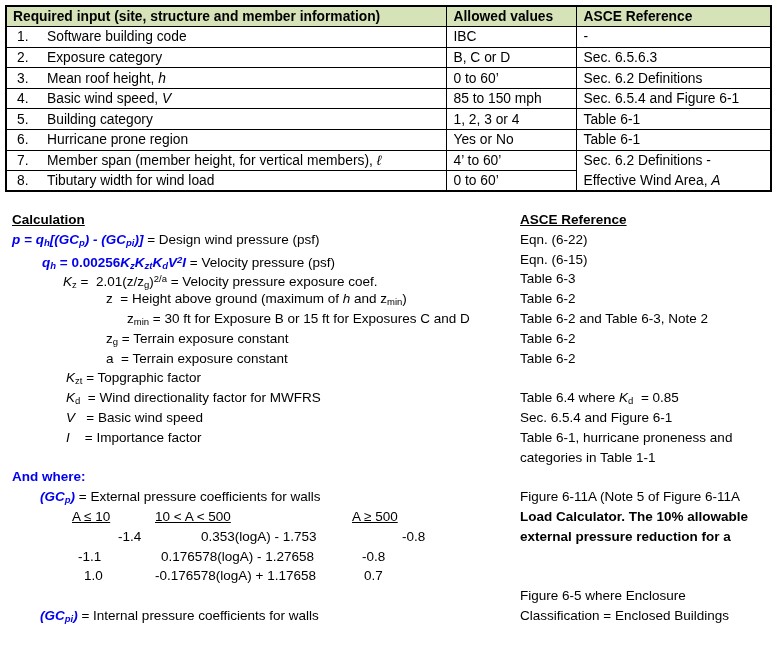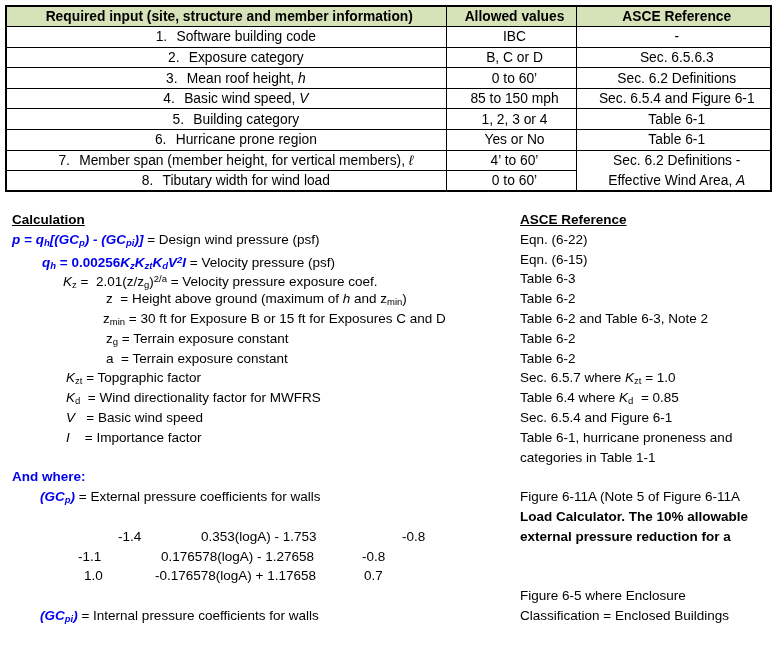--- a/index.html
+++ b/index.html
@@ -19,21 +19,21 @@
   
   table.input-table {
     position: absolute; left: 5px; top: 5px; width: 765px;
     border-collapse: collapse; table-layout: fixed;
     border: 2px solid var(--border);
     font-size: 13.8px; color: #000;
   }
   table.input-table th, table.input-table td {
     border: 1px solid var(--border);
     height: 20.6px; vertical-align: middle;
-    text-align: center; font-weight: normal;
+    text-align: left; font-weight: normal;
     white-space: nowrap; overflow: hidden;
   }
   table.input-table th {
     background: var(--hdr-bg); font-weight: bold; padding-left: 7px;
   }
   table.input-table th.c-name { padding-left: 6px; }
   td.c-name { padding-left: 10px; }
   td.c-allowed, td.c-ref { padding-left: 7px; }
   .num { display: inline-block; width: 30px; }
   td.merged { vertical-align: middle; line-height: 19.5px; }
@@ -122,31 +122,31 @@
     </tr>
   </tbody>
     </table>
 
   <div class="calc">
       <div class="line"><span class="lft" style="padding-left: 12px;"><span class="bu">Calculation</span></span><span class="rgt"><span class="bu">ASCE Reference</span></span></div>
       <div class="line"><span class="lft" style="padding-left: 12px;"><span class="f">p = q</span><span class="f sb">h</span><span class="f">[(GC</span><span class="f sb">p</span><span class="f">) - (GC</span><span class="f sb">pi</span><span class="f">)]</span><span> = Design wind pressure (psf)</span></span><span class="rgt"><span>Eqn. (6-22)</span></span></div>
       <div class="line"><span class="lft" style="padding-left: 42px;"><span class="f">q</span><span class="f sb">h</span><span class="fu"> = 0.00256</span><span class="f">K</span><span class="f sb">z</span><span class="f">K</span><span class="f sb">zt</span><span class="f">K</span><span class="f sb">d</span><span class="f">V</span><span class="f sp">2</span><span class="f">I</span><span> = Velocity pressure (psf)</span></span><span class="rgt"><span>Eqn. (6-15)</span></span></div>
       <div class="line"><span class="lft" style="padding-left: 63px;"><span class="i">K</span><span class="sb">z</span><span> =  2.01(z/z</span><span class="sb">g</span><span>)</span><span class="sp">2/a</span><span> = Velocity pressure exposure coef.</span></span><span class="rgt"><span>Table 6-3</span></span></div>
       <div class="line"><span class="lft" style="padding-left: 106px;"><span>z  = Height above ground (maximum of </span><span class="i">h</span><span> and </span><span>z</span><span class="sb">min</span><span>)</span></span><span class="rgt"><span>Table 6-2</span></span></div>
-      <div class="line"><span class="lft" style="padding-left: 103px;"><span>z</span><span class="sb">min</span><span> = 30 ft for Exposure B or 15 ft for Exposures C and D</span></span><span class="rgt"><span>Table 6-2 and Table 6-3, Note 2</span></span></div>
+      <div class="line"><span class="lft" style="padding-left: 103px; margin-left: 24px;"><span>z</span><span class="sb">min</span><span> = 30 ft for Exposure B or 15 ft for Exposures C and D</span></span><span class="rgt"><span>Table 6-2 and Table 6-3, Note 2</span></span></div>
       <div class="line"><span class="lft" style="padding-left: 106px;"><span>z</span><span class="sb">g</span><span> = Terrain exposure constant</span></span><span class="rgt"><span>Table 6-2</span></span></div>
       <div class="line"><span class="lft" style="padding-left: 106px;"><span>a  = Terrain exposure constant</span></span><span class="rgt"><span>Table 6-2</span></span></div>
-      <div class="line"><span class="lft" style="padding-left: 66px;"><span class="i">K</span><span class="sb">zt</span><span> = Topgraphic factor</span></span><span class="rgt"><span>Sec. 6.5.7 where </span><span class="i">K</span><span class="sb">zt</span><span> = 1.0</span></span></div>
+      <div class="line"><span class="lft" style="padding-left: 66px;"><span class="i">K</span><span class="sb">zt</span><span> = Topgraphic factor</span></span></div>
       <div class="line"><span class="lft" style="padding-left: 66px;"><span class="i">K</span><span class="sb">d</span><span>  = Wind directionality factor for MWFRS</span></span><span class="rgt"><span>Table 6.4 where </span><span class="i">K</span><span class="sb">d</span><span>  = 0.85</span></span></div>
       <div class="line"><span class="lft" style="padding-left: 66px;"><span class="i">V</span><span>   = Basic wind speed</span></span><span class="rgt"><span>Sec. 6.5.4 and Figure 6-1</span></span></div>
       <div class="line"><span class="lft" style="padding-left: 66px;"><span class="i">I</span><span>    = Importance factor</span></span><span class="rgt"><span>Table 6-1, hurricane proneness and</span></span></div>
       <div class="line"><span class="lft"></span><span class="rgt"><span>categories in Table 1-1</span></span></div>
       <div class="line"><span class="lft" style="padding-left: 12px;"><span class="fu">And where:</span></span><span class="rgt"></span></div>
       <div class="line"><span class="lft" style="padding-left: 40px;"><span class="f">(GC</span><span class="f sb">p</span><span class="f">)</span><span> = External pressure coefficients for walls</span></span><span class="rgt"><span>Figure 6-11A (Note 5 of Figure 6-11A</span></span></div>
-      <div class="line"><span class="rgt"><span class="b">Load Calculator. The 10% allowable</span></span></div>
+      <div class="line"><span class="lft" style="padding-left: 72px;"><span class="c1 u">A ≤ 10</span><span class="c2 u">10 &lt; A &lt; 500</span><span class="u">A ≥ 500</span></span><span class="rgt"><span class="b">Load Calculator. The 10% allowable</span></span></div>
       <div class="line"><span class="lft" style="padding-left: 112px;"><span class="c1 v">-1.4</span><span class="c2 v">0.353(logA) - 1.753</span><span class="v2">-0.8</span></span><span class="rgt"><span class="b">external pressure reduction for a</span></span></div>
       <div class="line"><span class="lft" style="padding-left: 72px;"><span class="c1 v">-1.1</span><span class="c2 v">0.176578(logA) - 1.27658</span><span class="v2">-0.8</span></span></div>
       <div class="line"><span class="lft" style="padding-left: 72px;"><span class="c1 v3">1.0</span><span class="c2">-0.176578(logA) + 1.17658</span><span class="v3">0.7</span></span><span class="rgt"></span></div>
       <div class="line"><span class="lft"></span><span class="rgt"><span>Figure 6-5 where Enclosure</span></span></div>
       <div class="line"><span class="lft" style="padding-left: 40px;"><span class="f">(GC</span><span class="f sb">pi</span><span class="f">)</span><span> = Internal pressure coefficients for walls</span></span><span class="rgt"><span>Classification = Enclosed Buildings</span></span></div>
     </div>
 
 </div>
 
 </body></html>

